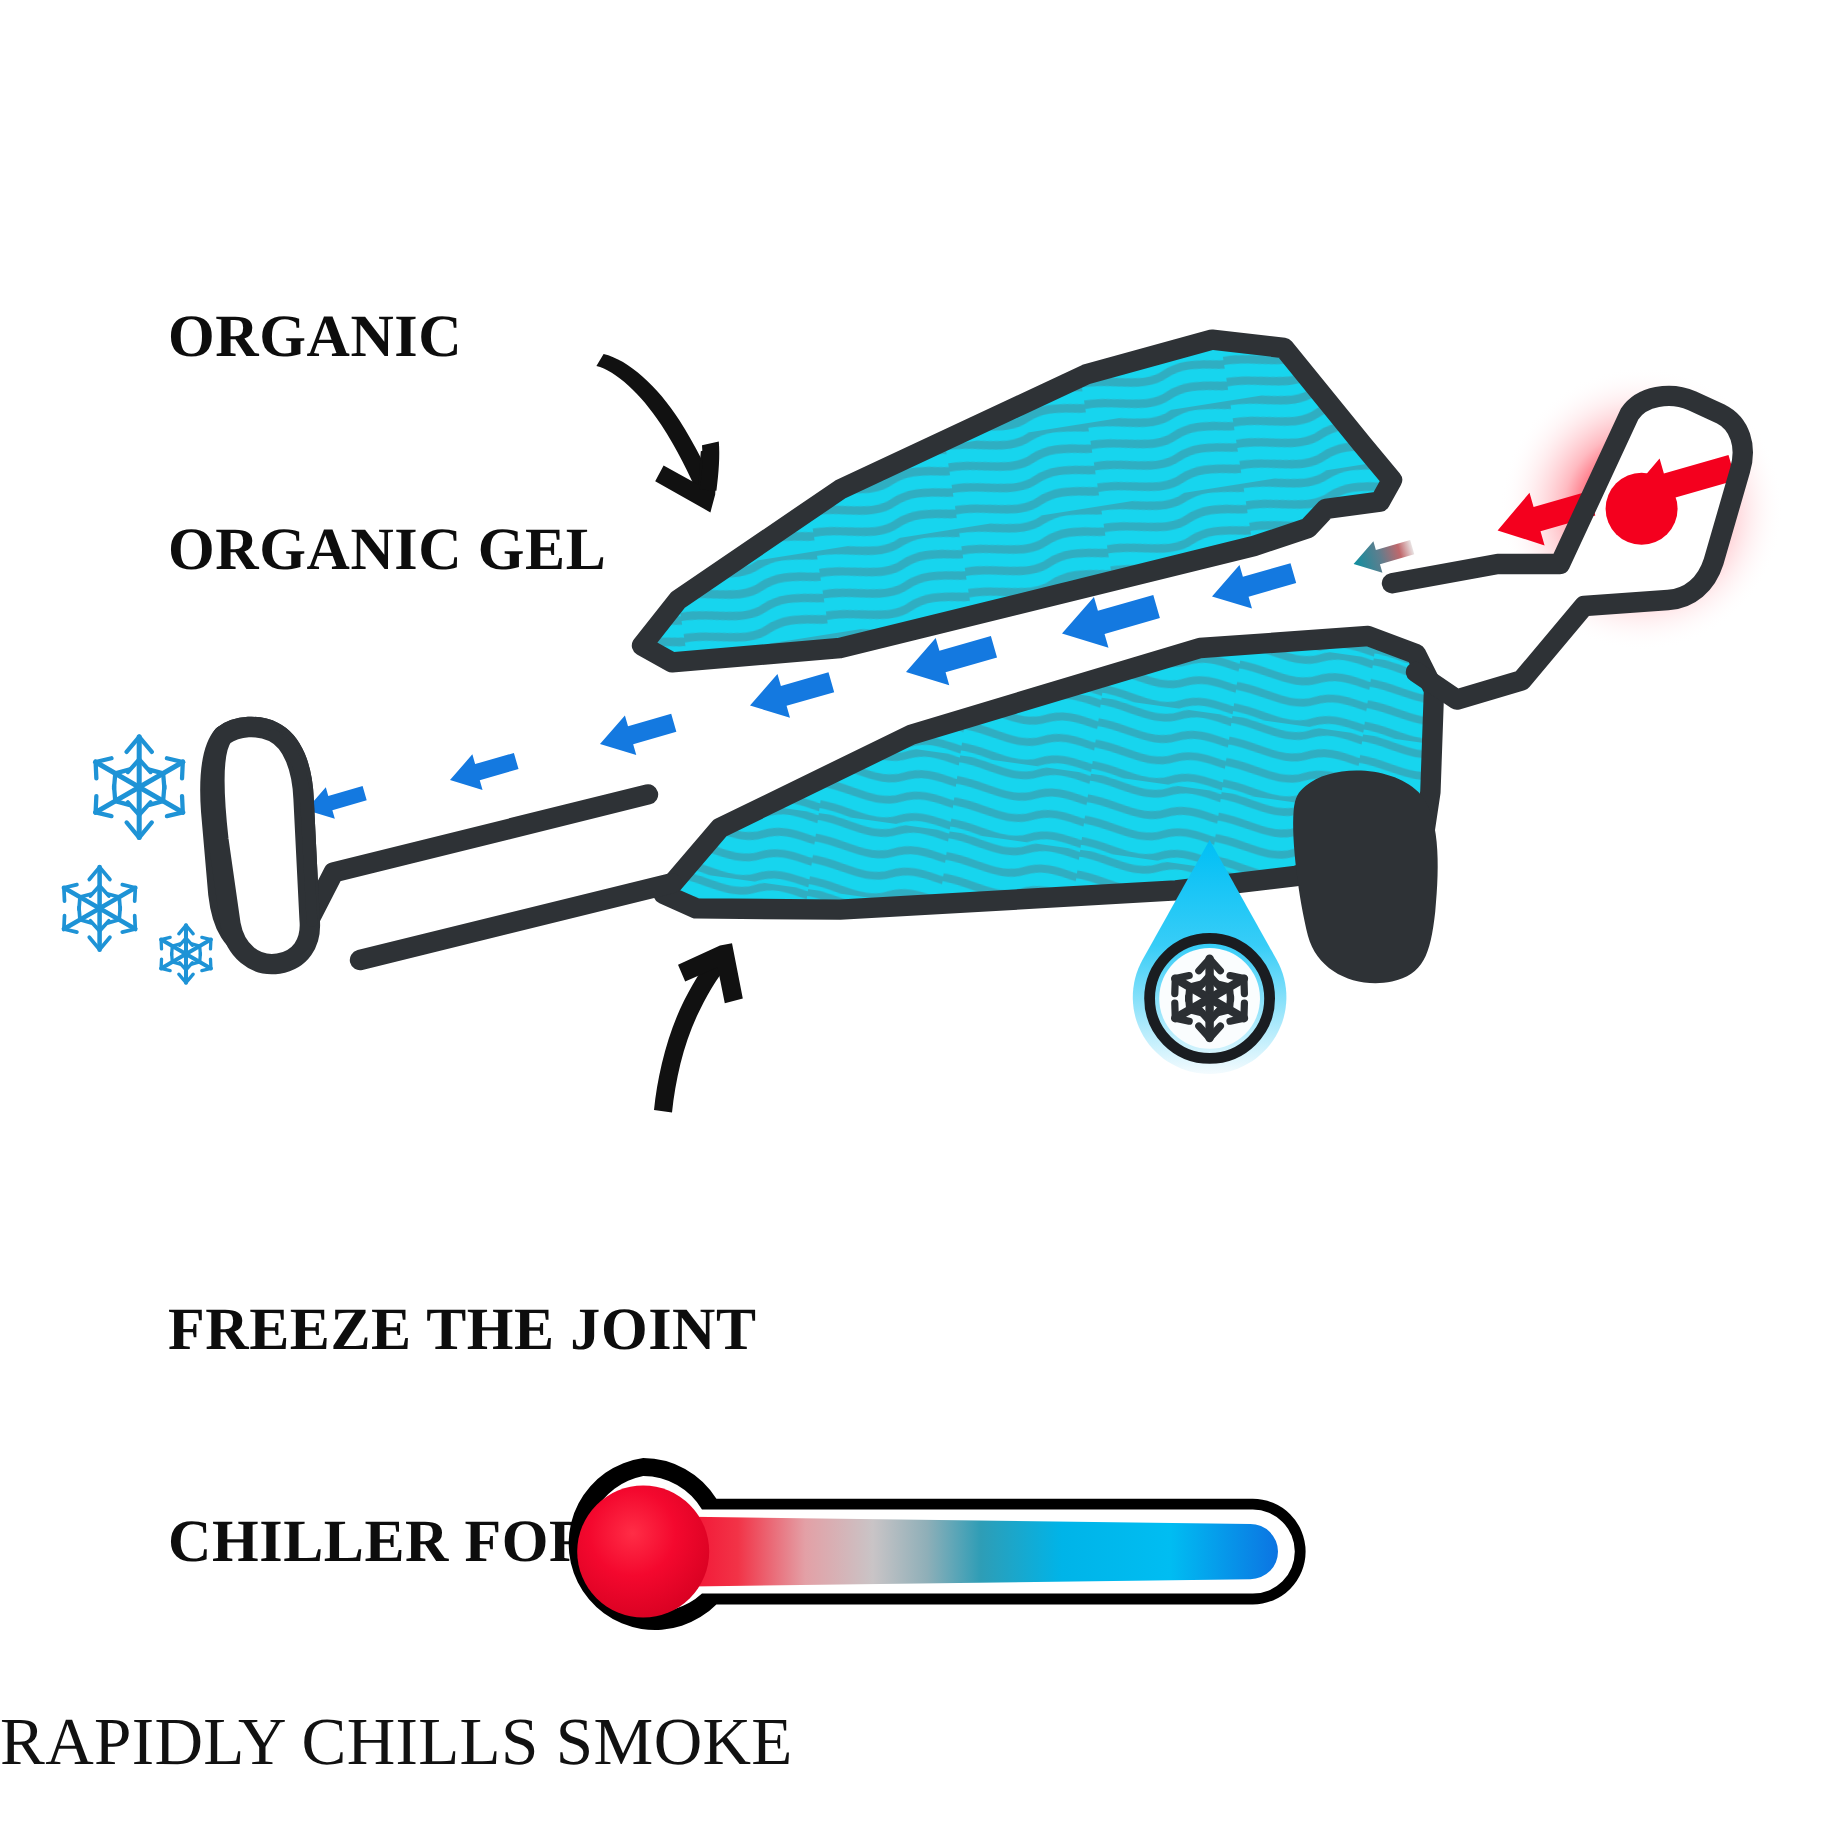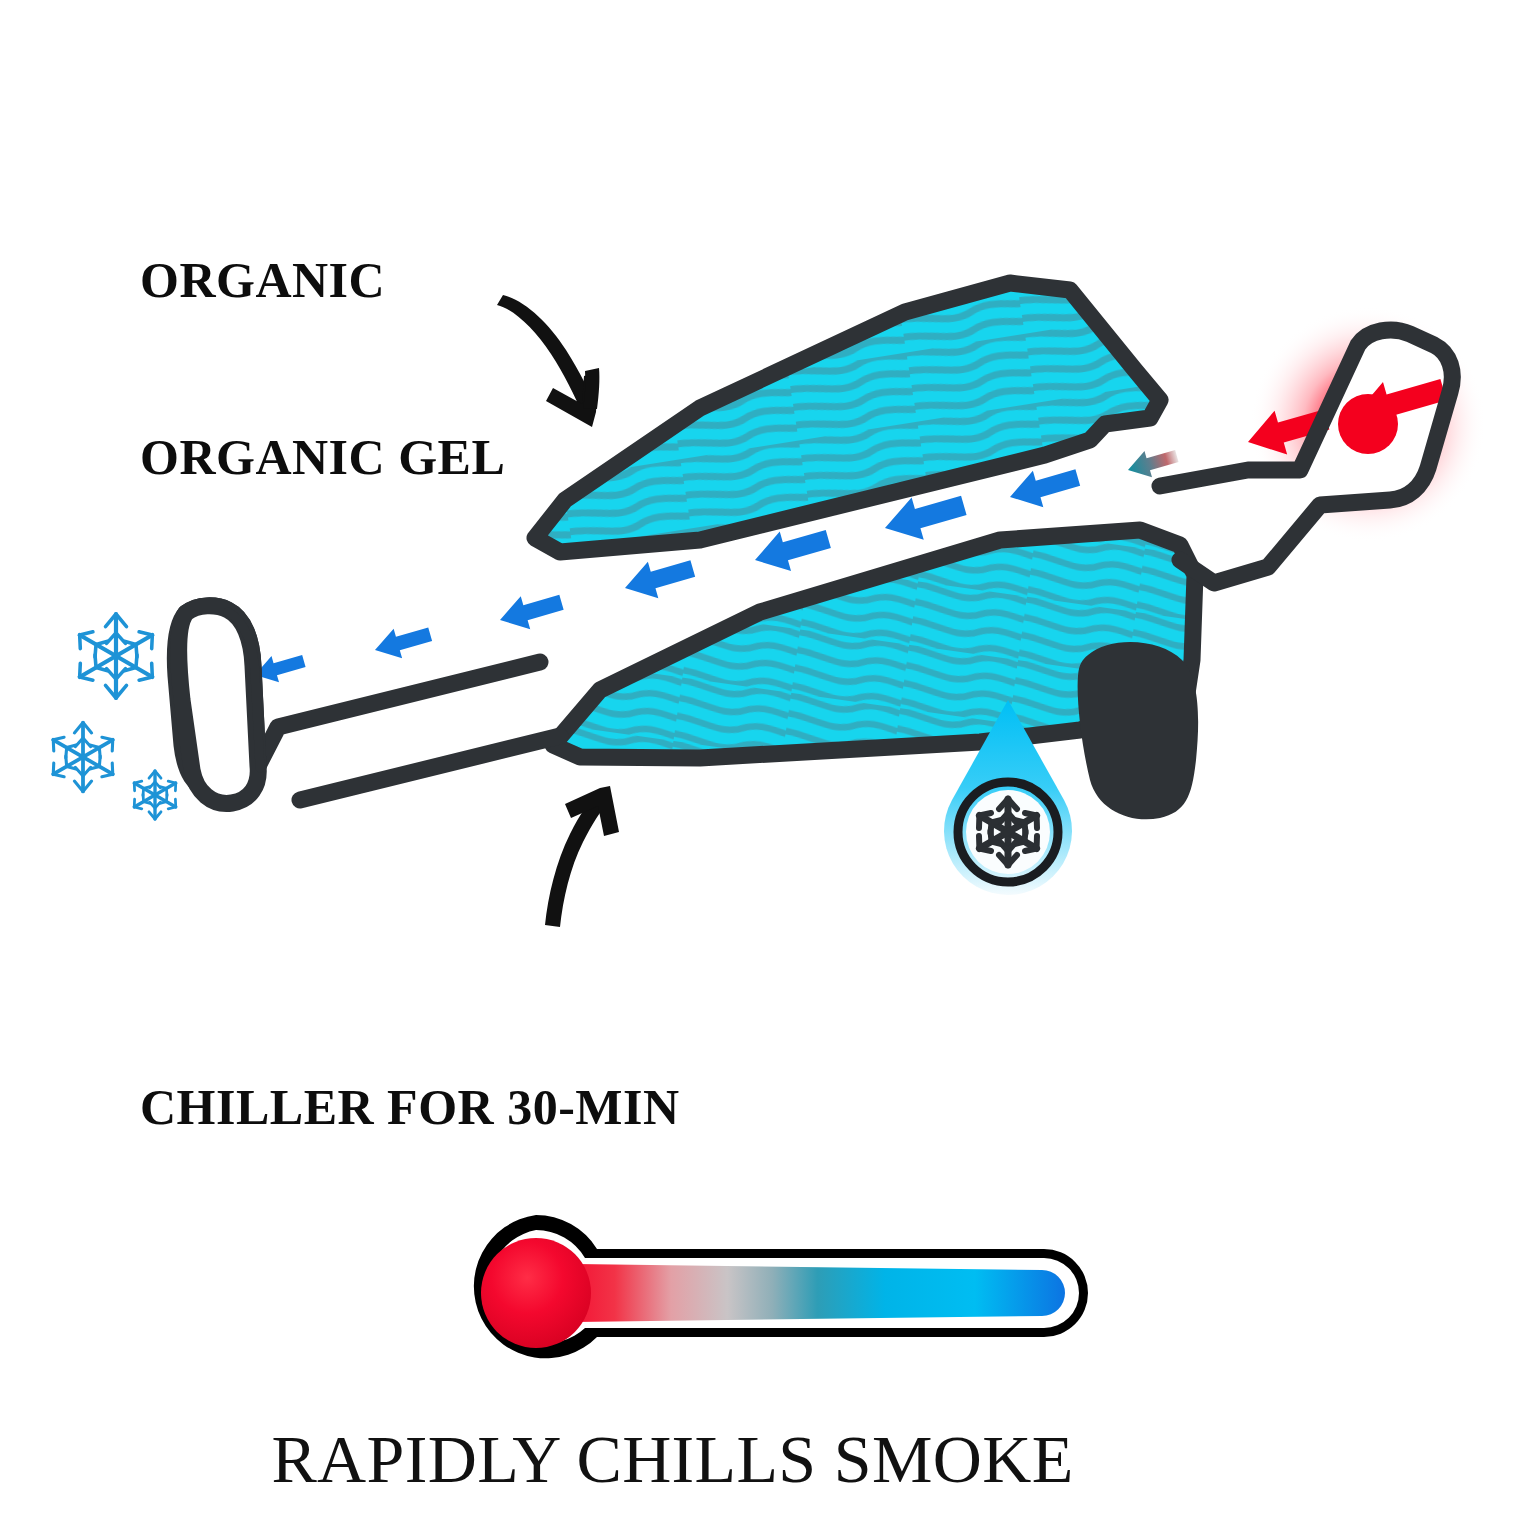--- a/index.html
+++ b/index.html
@@ -47,24 +47,23 @@
   #callout-freeze {
     left: 140px;
     top: 960px;
     font-size: 50px;
   }
   #caption-thermometer {
     position: absolute;
     left: 0;
     right: 0;
     top: 1420px;
-    text-align: center;
     font-family: "Liberation Serif", "DejaVu Serif", serif;
     font-weight: 400;
-    font-size: 68px;
+    font-size: 56px;
     color: #111111;
     letter-spacing: 0.005em;
   }
   .callout-line { display: block; }
 </style>
 </head>
 <body>
 
 <div id="infographic">
 
@@ -347,20 +346,21 @@
                L610,786 Z"></path>
     </g>
   </svg>
 
   <div class="callout" id="callout-gel">
     <span class="callout-line">ORGANIC</span>
     <span class="callout-line">ORGANIC GEL</span>
   </div>
 
   <div class="callout" id="callout-freeze">
+    <span class="callout-line">FREEZE THE JOINT</span>
     <span class="callout-line">CHILLER FOR 30-MIN</span>
   </div>
 
   <svg class="layer" viewBox="0 0 1536 1536" width="1536" height="1536" xmlns="http://www.w3.org/2000/svg">
     <defs>
       <linearGradient id="thermoGrad" x1="0%" y1="0%" x2="100%" y2="0%">
         <stop offset="0%" stop-color="#F4082E"></stop>
         <stop offset="10%" stop-color="#F4082E"></stop>
         <stop offset="20%" stop-color="#F23347"></stop>
         <stop offset="30%" stop-color="#E3A0A6"></stop>

